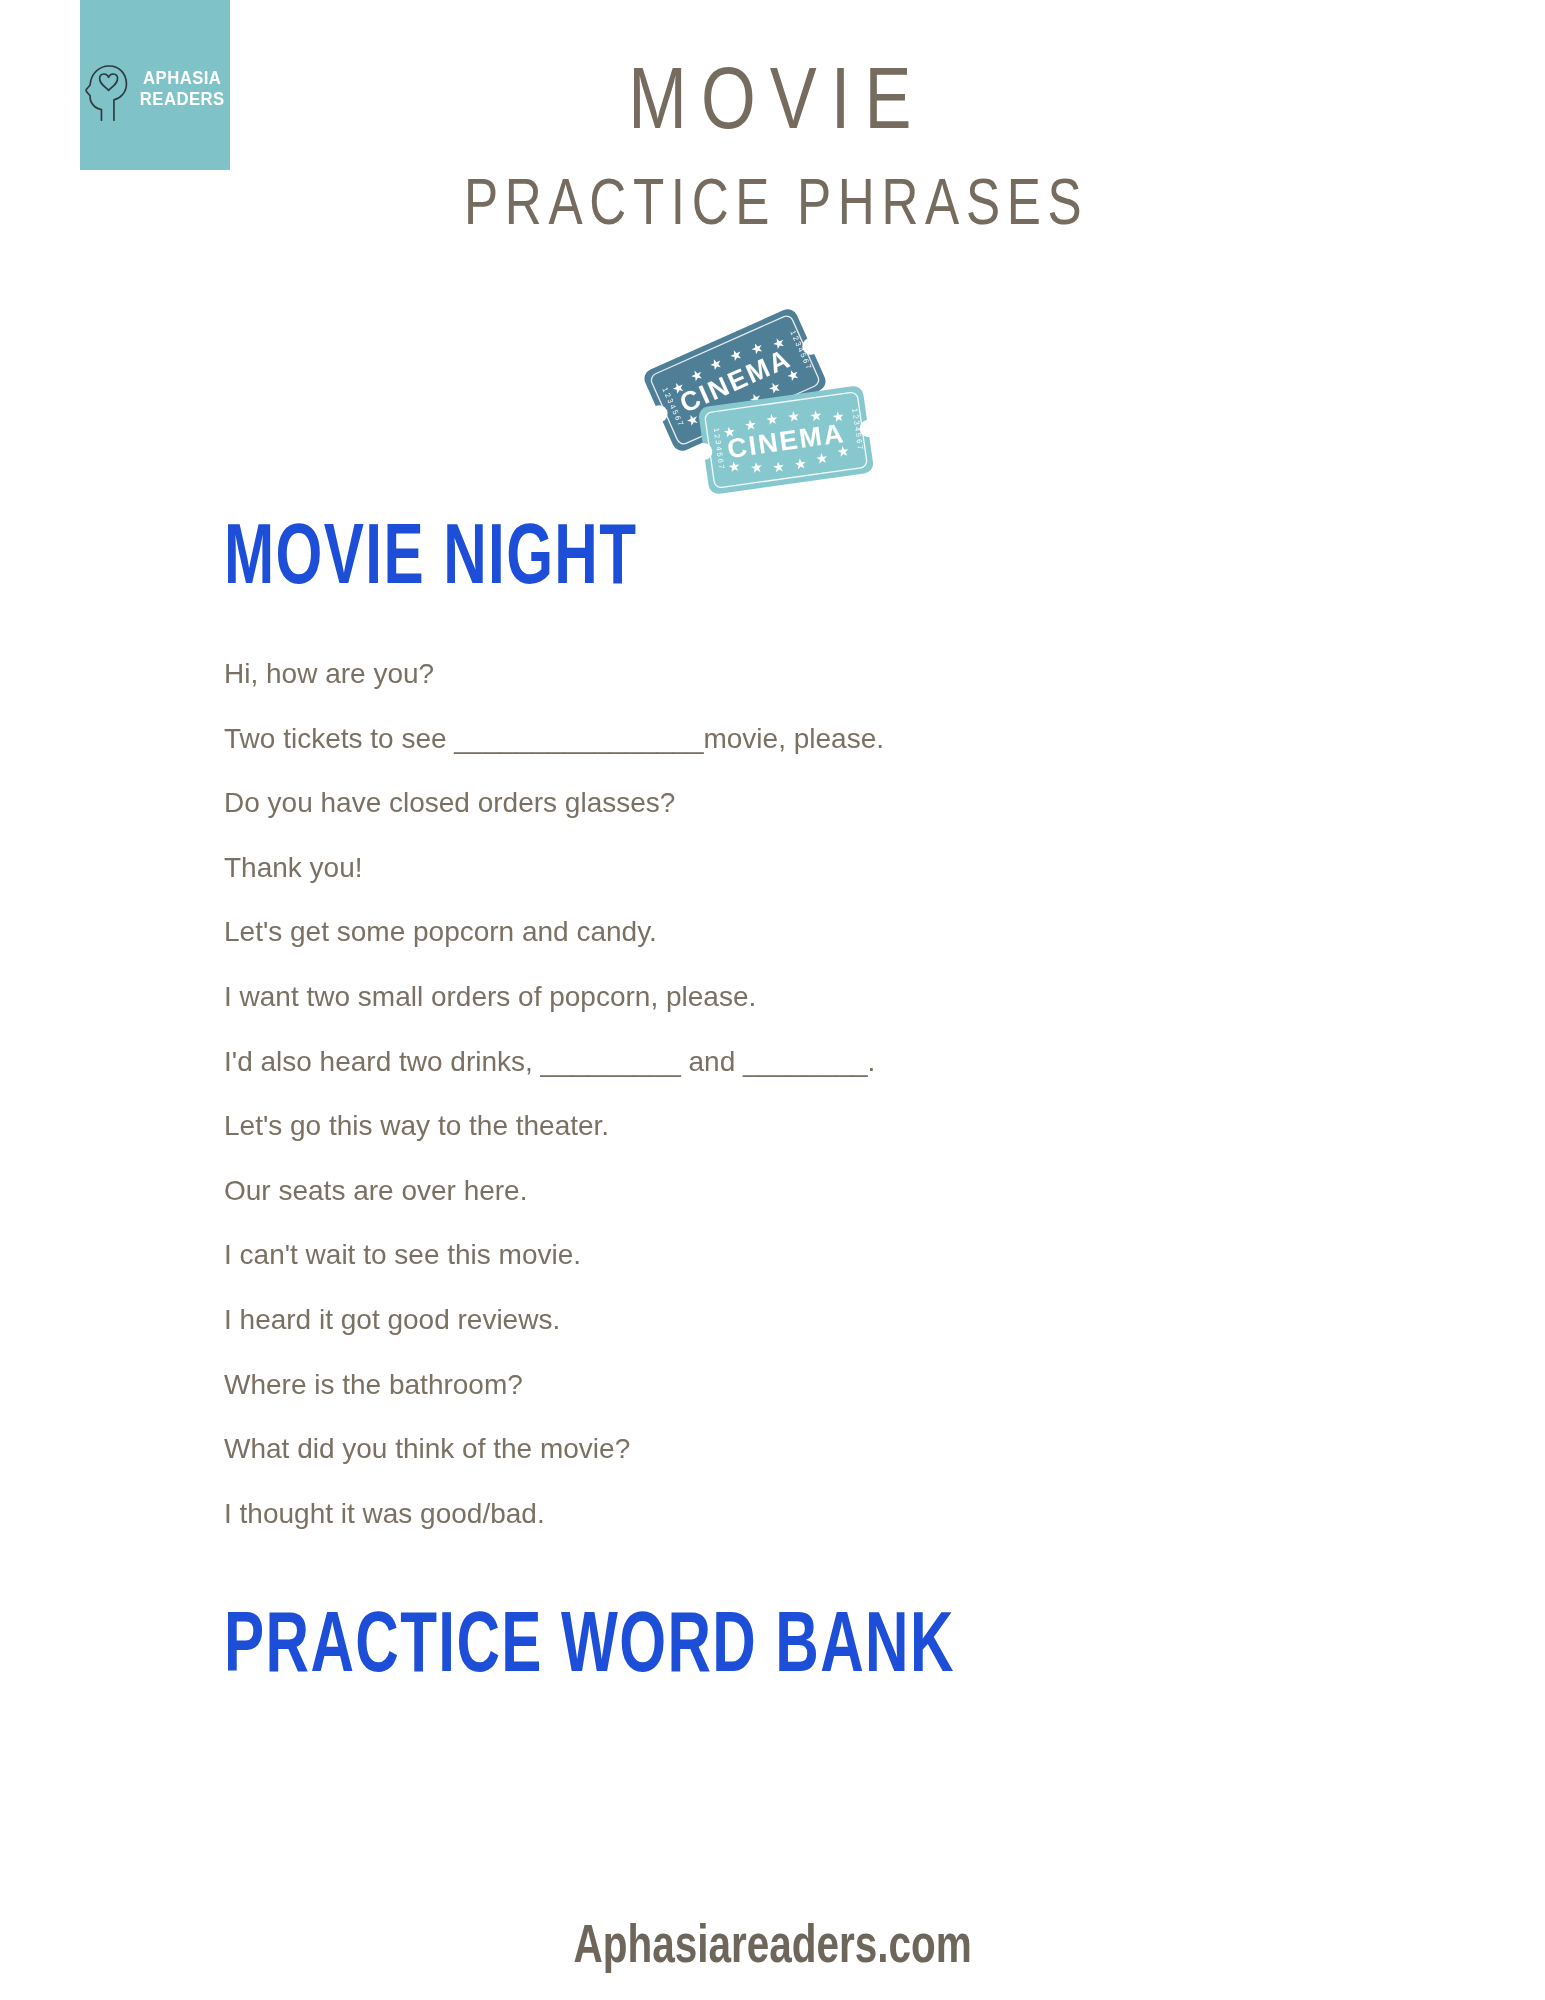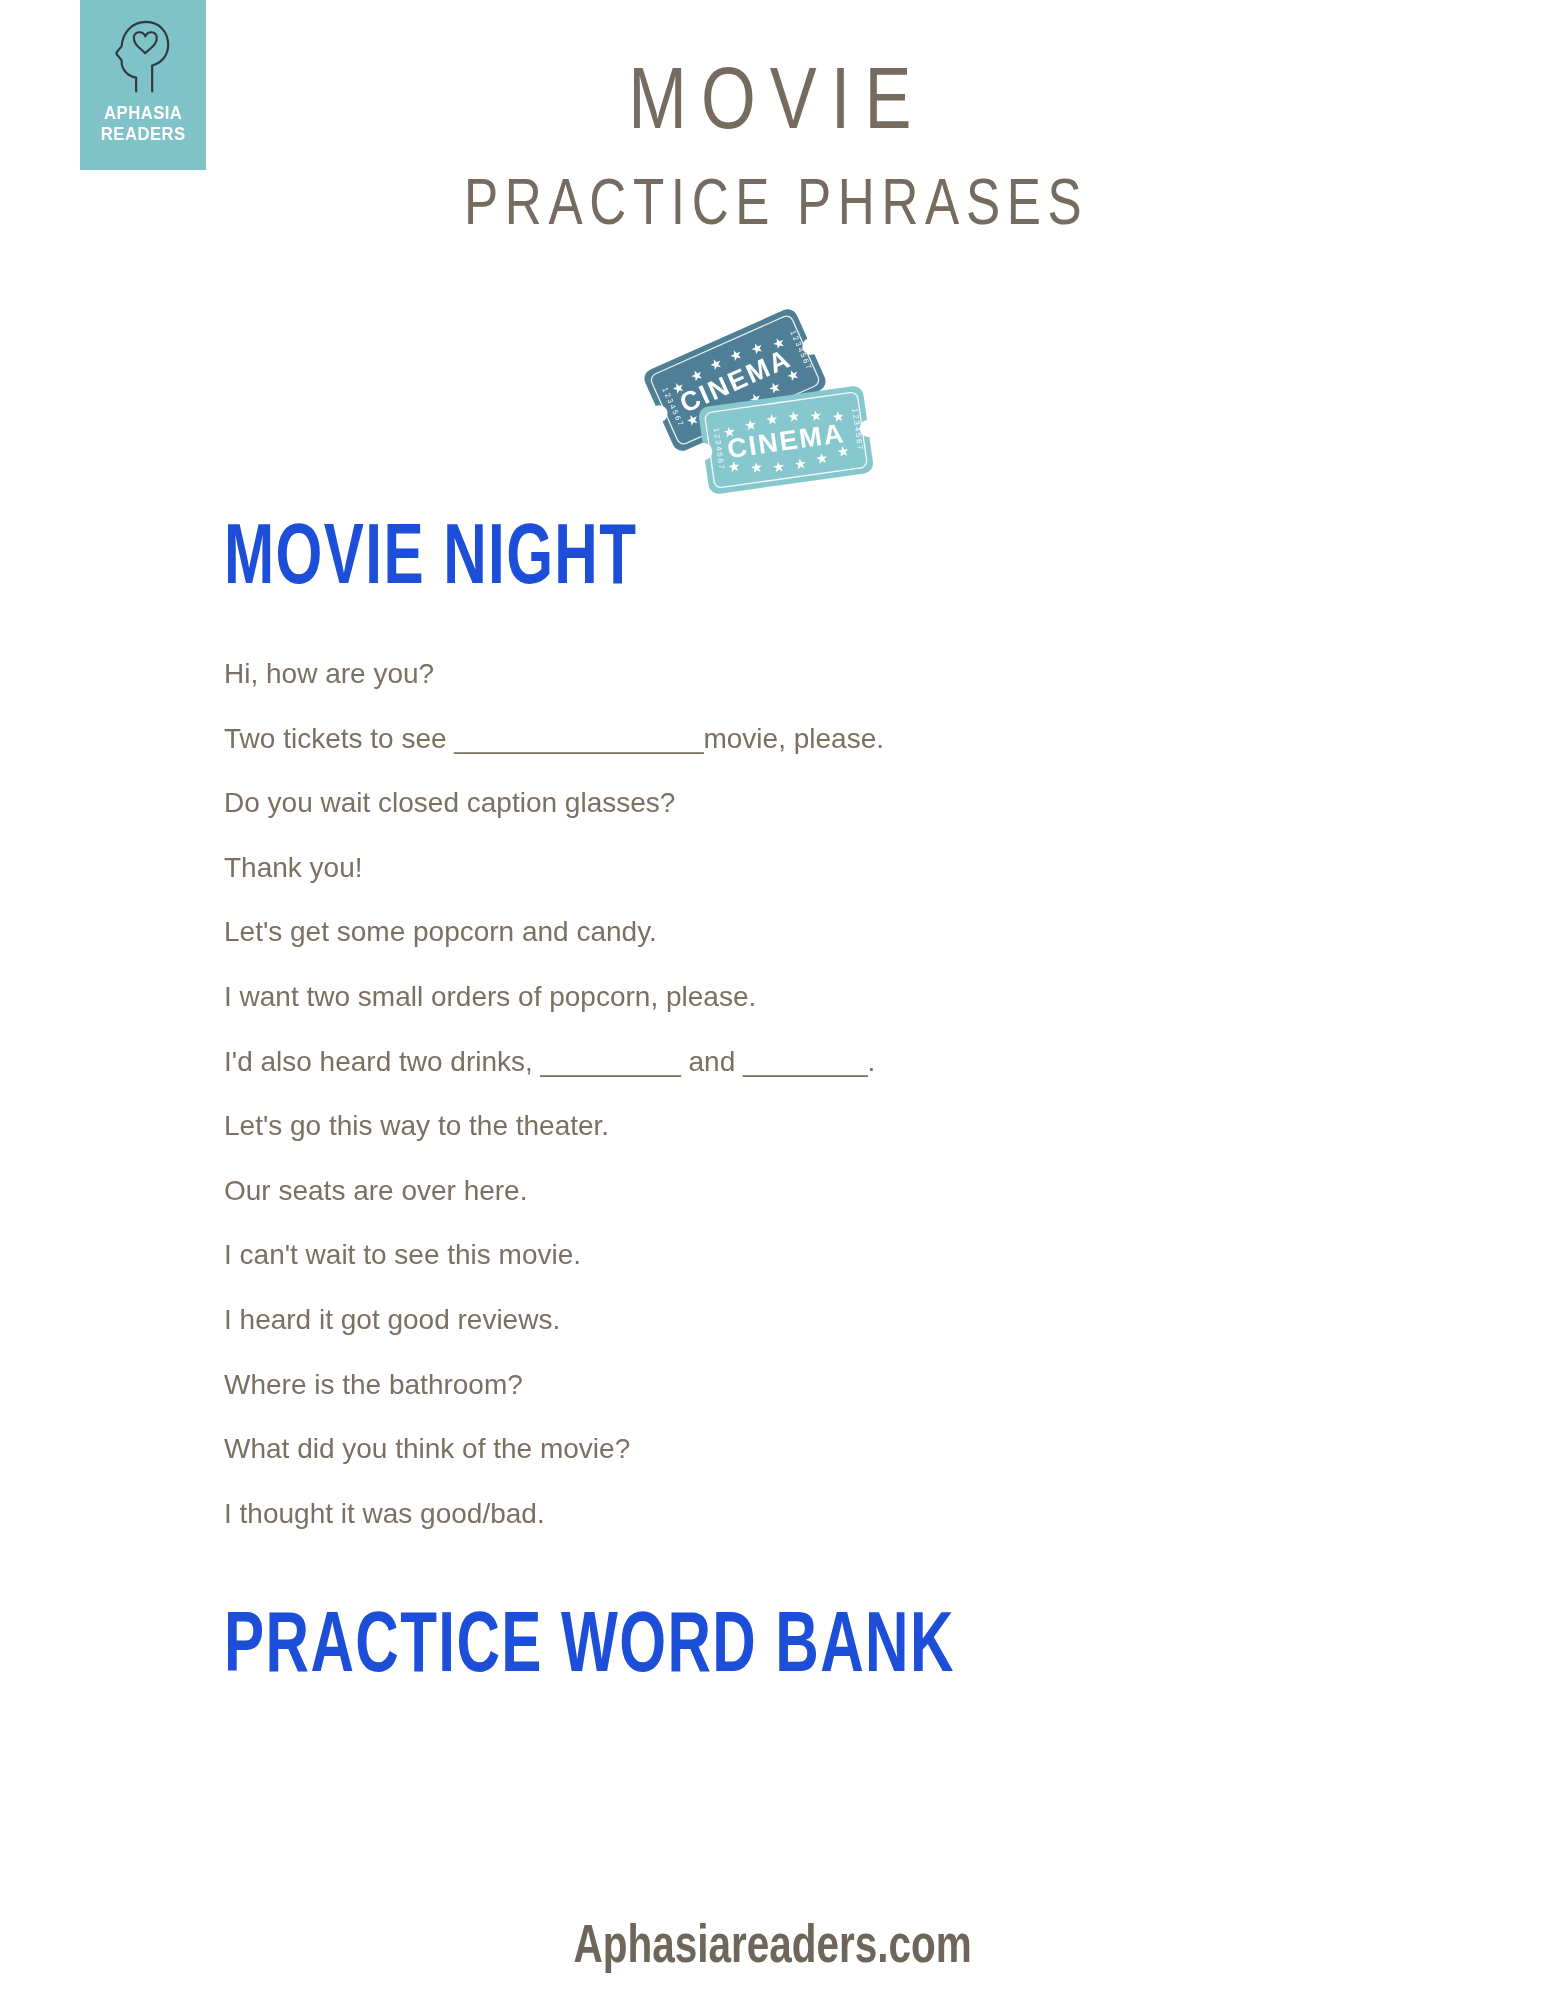--- a/index.html
+++ b/index.html
@@ -7,23 +7,23 @@
     position:relative;
     width:1545px;height:2000px;
     margin:0 auto;
     background:#ffffff;
     overflow:hidden;
     font-family:"Liberation Sans", sans-serif;
   }
 
   
   .logo{
-    position:absolute;left:80px;top:0;width:126px;height:170px;
+    position:absolute;left:80px;top:0;width:150px;height:170px;
     background:#7fc2c8;
-    display:flex;flex-direction:column;align-items:center;
+    display:flex;flex-direction:row;align-items:center;
   }
   .logo svg{margin-top:12px;}
   .logo-text{margin-top:6px;text-align:center;color:#ffffff;
     font-weight:700;font-size:19px;line-height:21px;letter-spacing:.5px;
     transform:scaleX(.88);transform-origin:50% 0;}
 
   
   .title-line{position:absolute;left:4px;width:100%;text-align:center;
     color:#756b5f;font-weight:400;white-space:nowrap;}
   .title-line .tx{display:inline-block;transform:scaleX(.8);transform-origin:50% 50%;}
@@ -139,21 +139,21 @@
     </g>
   </svg>
 
   <div class="heading h-movie-night">
     <span class="tx">MOVIE NIGHT</span>
   </div>
 
   <div class="phrases">
     <div class="phrase">Hi, how are you?</div>
     <div class="phrase">Two tickets to see ________________movie, please.</div>
-    <div class="phrase">Do you wait closed caption glasses?</div>
+    <div class="phrase">Do you have closed orders glasses?</div>
     <div class="phrase">Thank you!</div>
     <div class="phrase">Let's get some popcorn and candy.</div>
     <div class="phrase">I want two small orders of popcorn, please.</div>
     <div class="phrase">I'd also heard two drinks, _________ and ________.</div>
     <div class="phrase">Let's go this way to the theater.</div>
     <div class="phrase">Our seats are over here.</div>
     <div class="phrase">I can't wait to see this movie.</div>
     <div class="phrase">I heard it got good reviews.</div>
     <div class="phrase">Where is the bathroom?</div>
     <div class="phrase">What did you think of the movie?</div>

